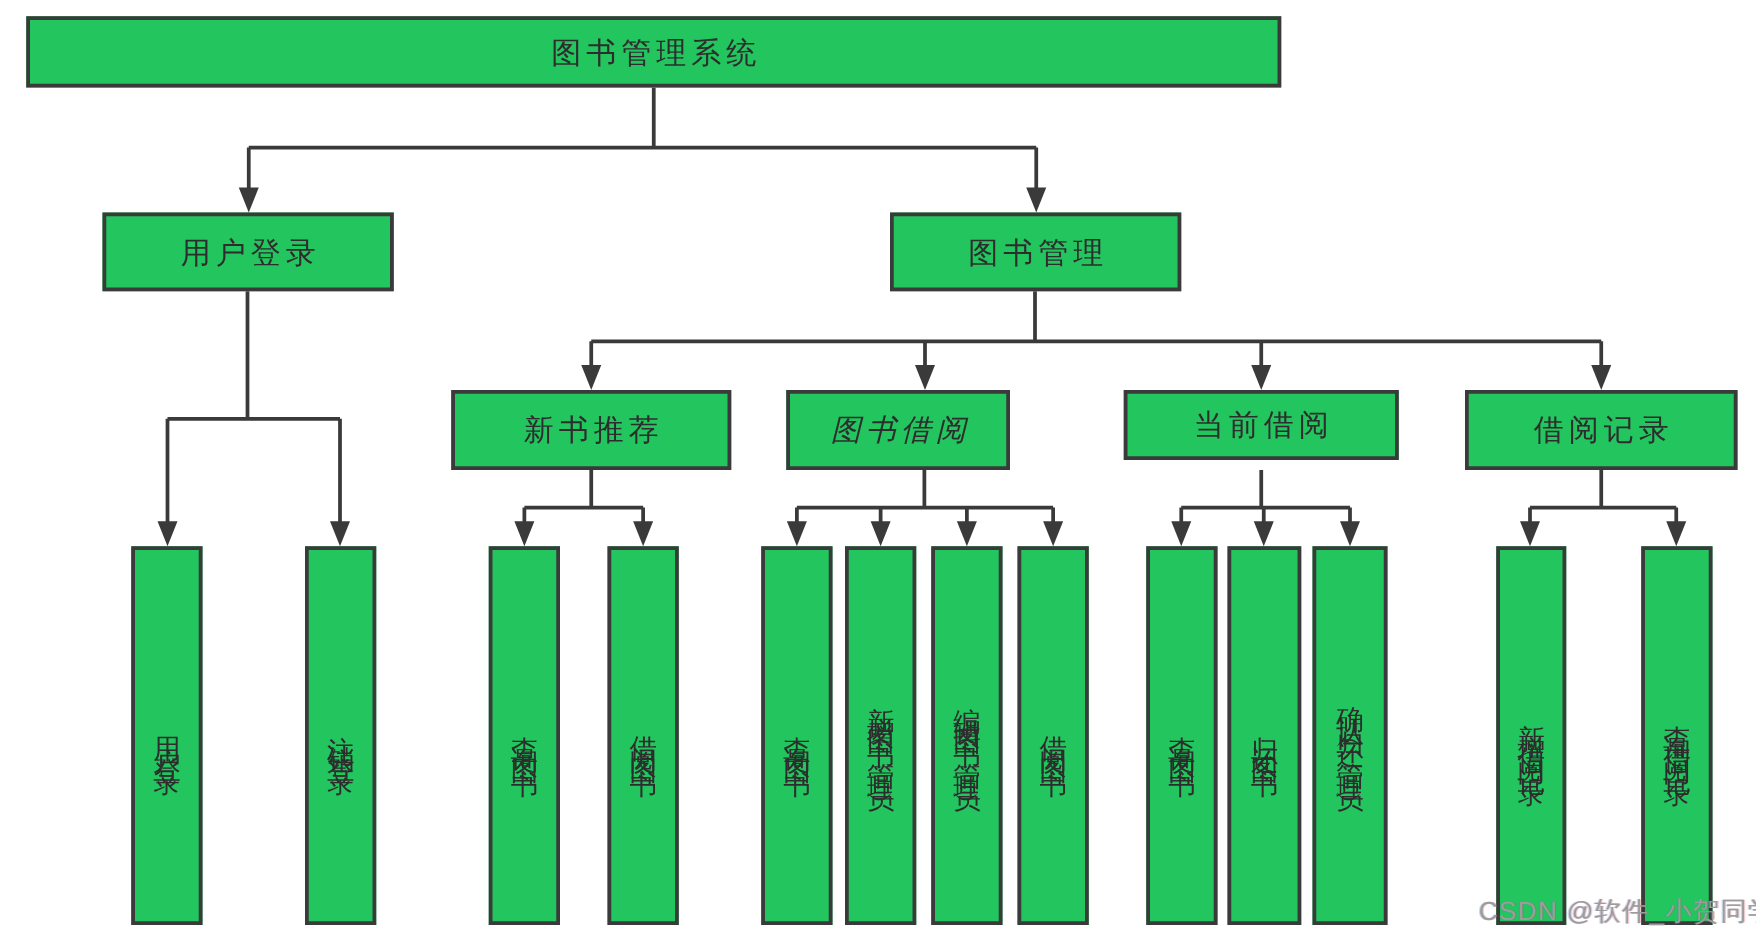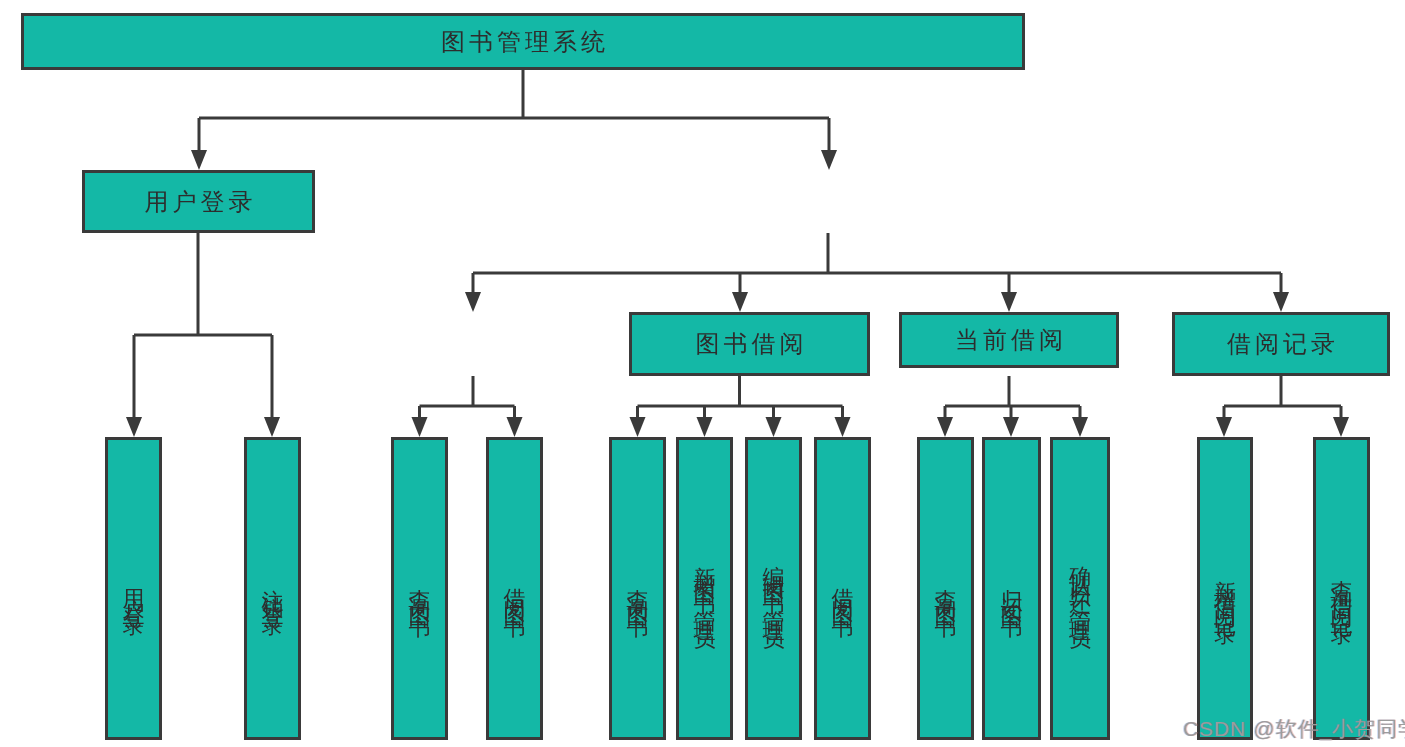--- a/index.html
+++ b/index.html
@@ -29,21 +29,21 @@
     fill: none;
   }
   .arrowhead {
     fill: #3a3a3a;
     stroke: none;
   }
   .node {
     position: absolute;
     box-sizing: border-box;
     border: 3px solid #3a3a3a;
-    background: #14b8a6;
+    background: #22c55e;
     display: flex;
     align-items: center;
     justify-content: center;
     color: #2d2d2d;
     z-index: 2;
   }
   .hnode {
     font-size: 24px;
     letter-spacing: 4px;
     text-indent: 4px; 
@@ -105,22 +105,24 @@
     <polygon class="arrowhead" points="1072,417 1088,417 1080,437"></polygon>
 
     <path class="ln" d="M1281,376 V406 M1224,406 H1341 M1224,406 V419 M1341,406 V419"></path>
     <polygon class="arrowhead" points="1216,417 1232,417 1224,437"></polygon>
     <polygon class="arrowhead" points="1333,417 1349,417 1341,437"></polygon>
   </svg>
 
   <div class="node hnode" style="left:21px; top:13px; width:1004px; height:57px;">图书管理系统</div>
 
   <div class="node hnode" style="left:82px; top:170px; width:233px; height:63px;">用户登录</div>
+  <div class="node hnode" style="left:712px; top:170px; width:233px; height:63px;">图书管理</div>
 
-  <div class="node hnode" style="left:629px; top:312px; width:241px; height:64px;">图书借阅</div>
+  <div class="node hnode" style="left:361px; top:312px; width:224px; height:64px;">新书推荐</div>
+  <div class="node hnode" style="left:629px; top:312px; width:179px; height:64px;font-style:italic;">图书借阅</div>
   <div class="node hnode" style="left:899px; top:312px; width:220px; height:56px;">当前借阅</div>
   <div class="node hnode" style="left:1172px; top:312px; width:218px; height:64px;">借阅记录</div>
 
   <div class="node leaf" style="left:105px; top:437px; width:57px; height:303px;">用户登录</div>
   <div class="node leaf" style="left:244px; top:437px; width:57px; height:303px;">注销登录</div>
 
   <div class="node leaf" style="left:391px; top:437px; width:57px; height:303px;">查询图书</div>
   <div class="node leaf" style="left:486px; top:437px; width:57px; height:303px;">借阅图书</div>
 
   <div class="node leaf" style="left:609px; top:437px; width:57px; height:303px;">查询图书</div>

